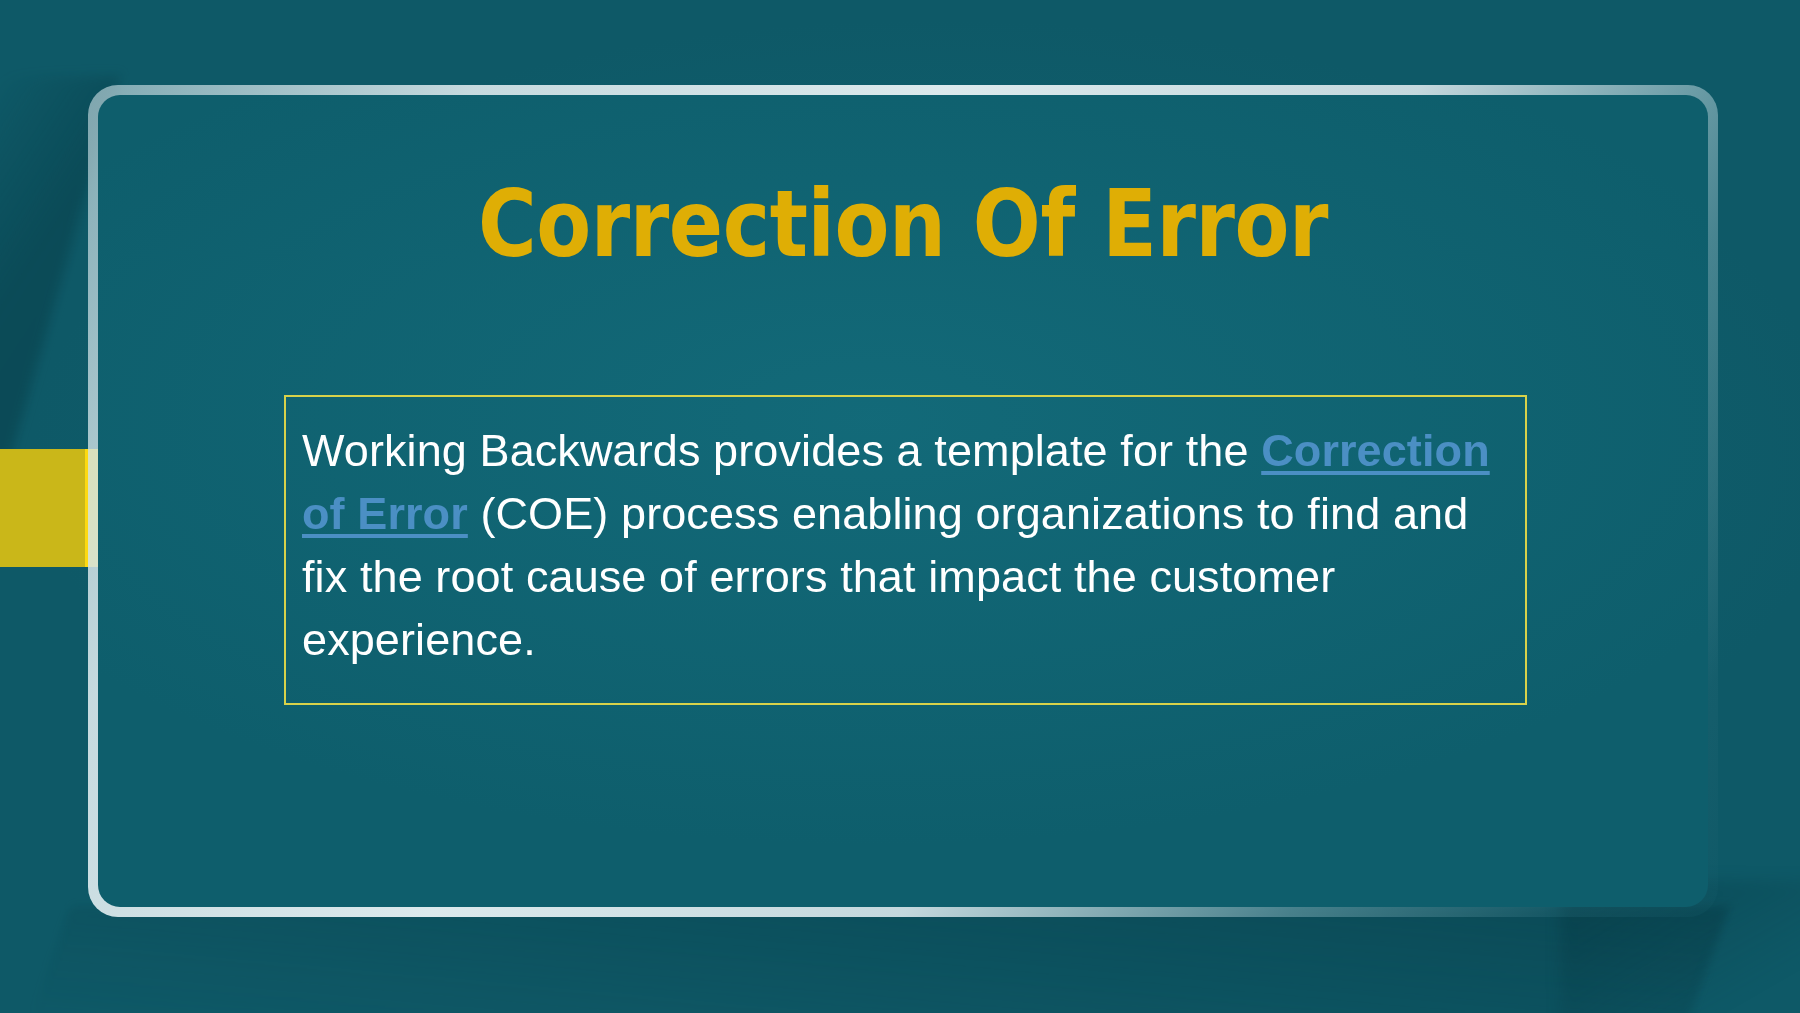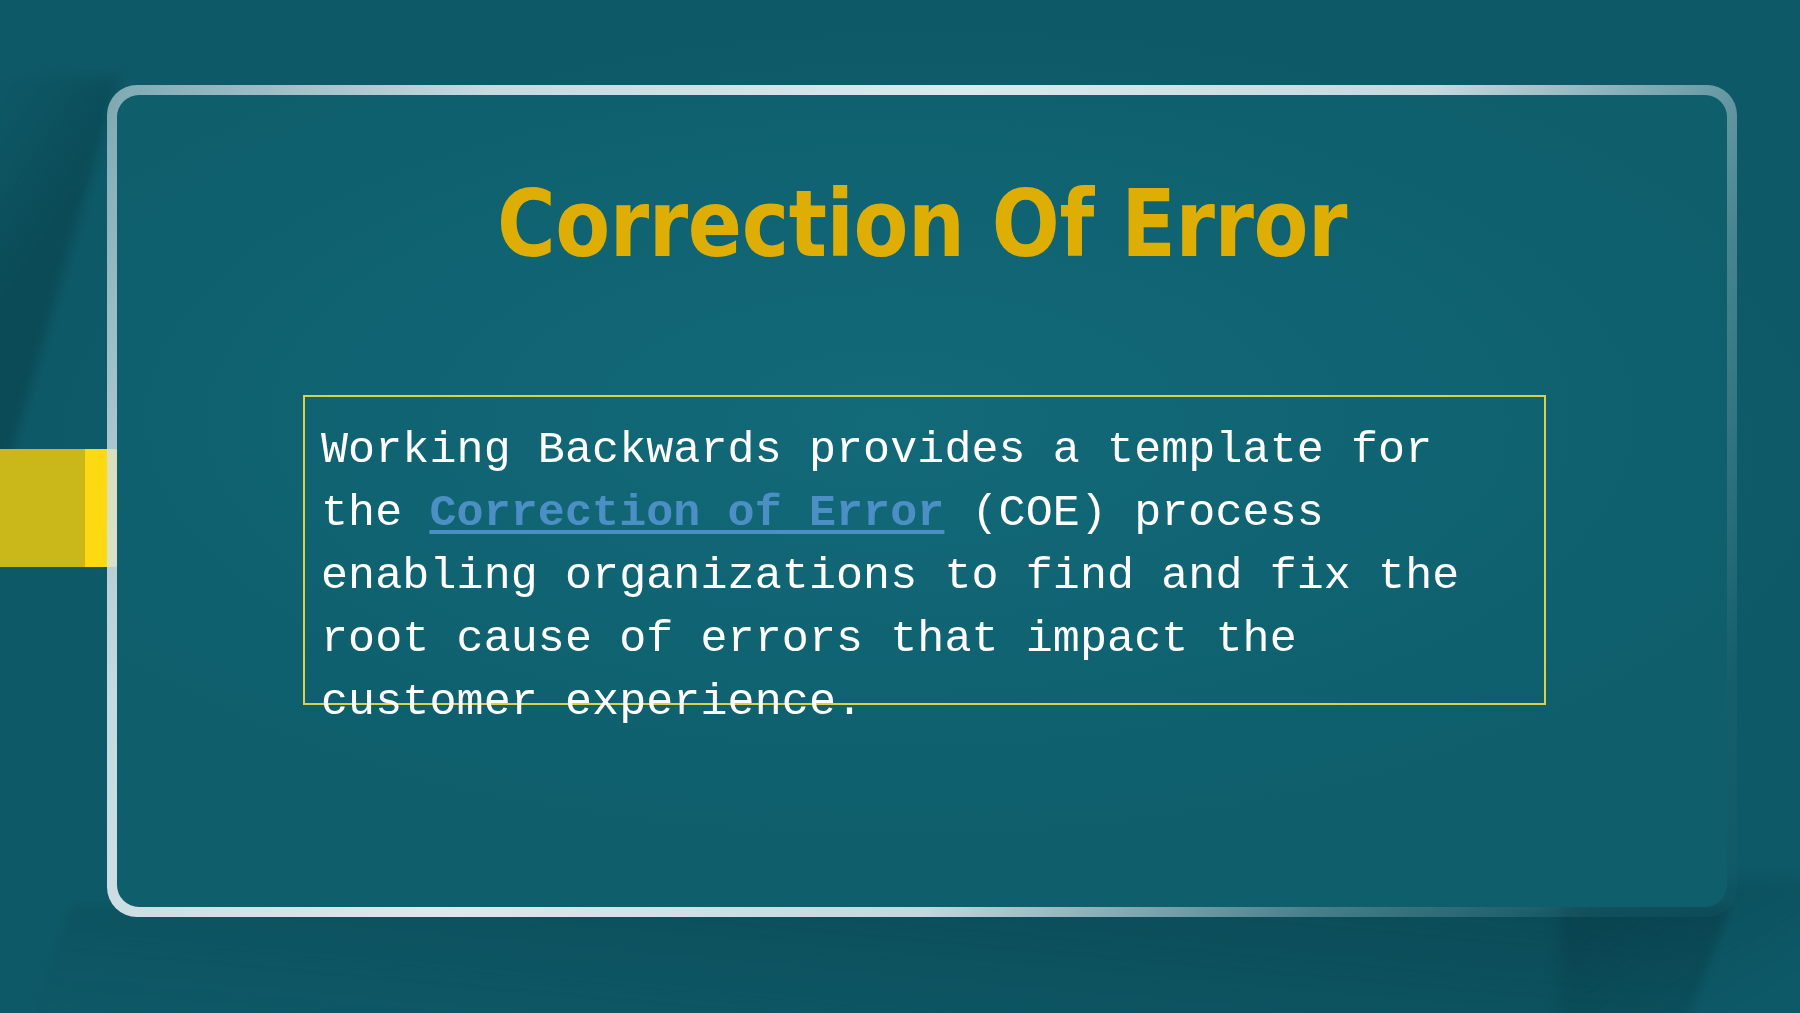--- a/index.html
+++ b/index.html
@@ -103,21 +103,20 @@
     padding: 10px;
     background:
       linear-gradient(122deg,
         rgba(196,218,224,0.62) 0%,
         rgba(214,229,233,0.92) 18%,
         rgba(224,236,239,0.98) 40%,
         rgba(206,223,228,0.95) 62%,
         rgba(120,168,178,0.55) 80%,
         rgba(36,104,118,0.30) 93%,
         rgba(22,92,106,0.18) 100%);
-    margin-left: 19px;
   }
 
   .card-inner {
     position: relative;
     width: 100%;
     height: 100%;
     border-radius: 22px;
     background: #0E5E6C;
     background-image:
       radial-gradient(ellipse 80% 70% at 48% 40%, rgba(23,117,133,0.50) 0%, rgba(14,94,108,0) 75%);
@@ -147,21 +146,21 @@
     position: absolute;
     left: 186px;
     top: 300px;
     width: 1243px;
     height: 310px;
     border: 2px solid #D8D24A;
     padding: 22px 16px 10px 16px;
   }
 
   .body-text {
-    font-family: Liberation Mono, monospace;
+    font-family: Liberation Sans, sans-serif;
     font-weight: 400;
     font-size: 45px;
     line-height: 1.40;
     color: #FFFFFF;
     letter-spacing: 0.1px;
   }
 
   .body-text .coe-link {
     color: #4B8FC4;
     font-weight: 700;

